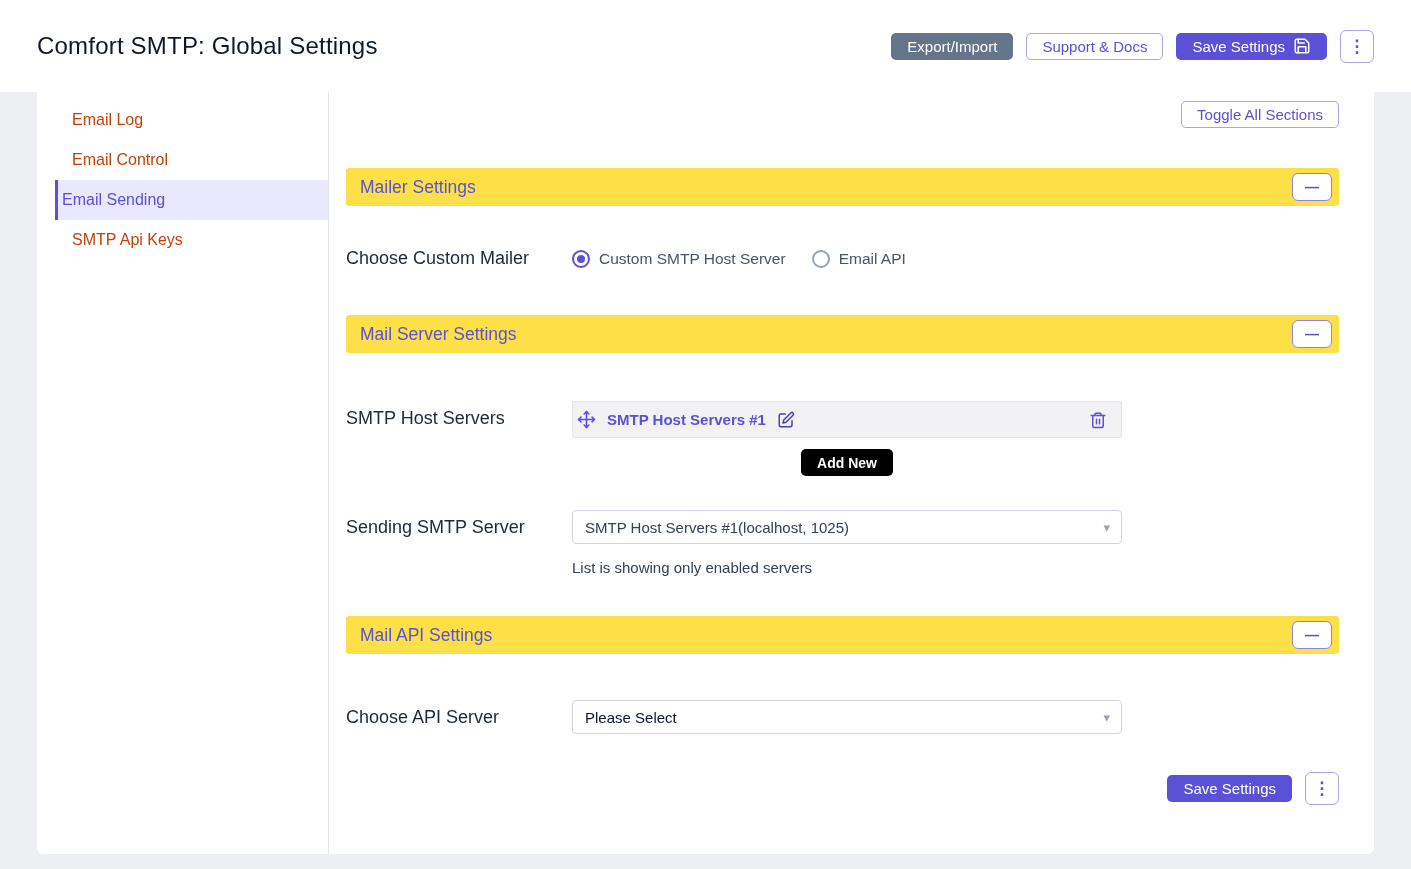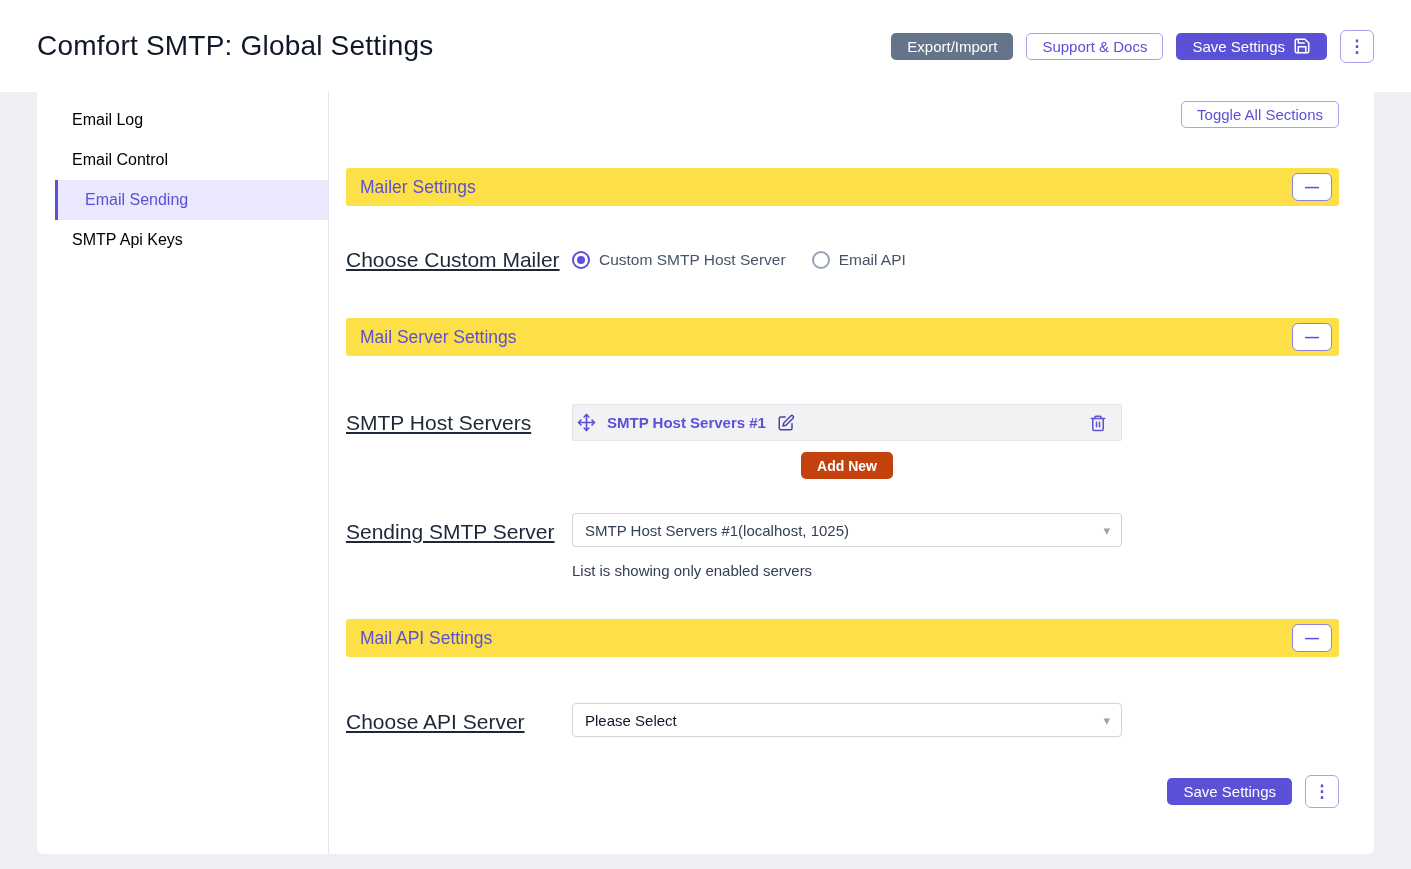--- a/index.html
+++ b/index.html
@@ -14,21 +14,21 @@
   .topbar {
     background: #ffffff;
     height: 92px;
     padding: 0 37px;
     display: flex;
     align-items: center;
     justify-content: space-between;
   }
   .topbar h1 {
     margin: 0;
-    font-size: 28px;
+    font-size: 24px;
     font-weight: 500;
     color: #101828;
     letter-spacing: 0.2px;
   }
   .topbar-actions { display: flex; align-items: center; gap: 13px; }
   .btn {
     display: inline-flex;
     align-items: center;
     gap: 8px;
     height: 27px;
@@ -36,21 +36,21 @@
     border-radius: 5px;
     font-size: 15px;
     font-family: "Liberation Sans", sans-serif;
     border: 1px solid transparent;
     cursor: pointer;
     white-space: nowrap;
   }
   .btn-dark   { background: #64748b; color: #ffffff; }
   .btn-outline{ background: #ffffff; color: #5a51d6; border-color: #aaa3ea; }
   .btn-primary{ background: #5a51d6; color: #ffffff; font-weight: 500; }
-  .btn-gray   { background: #c2410c; color: #ffffff; font-weight: 600; font-size: 14px; }
+  .btn-gray   { background: #000000; color: #ffffff; font-weight: 600; font-size: 14px; }
   .icon-btn {
     width: 34px; height: 33px;
     background: #ffffff;
     border: 1px solid #aaa3ea;
     border-radius: 6px;
     color: #5a51d6;
     font-size: 17px;
     font-weight: 700;
     display: inline-flex;
     align-items: center;
@@ -73,29 +73,29 @@
   .sidebar {
     width: 292px;
     flex: 0 0 292px;
     border-right: 1px solid #e3e5ea;
     padding: 8px 0 20px;
   }
   .side-item {
     margin-left: 18px;
     padding: 11px 16px 11px 17px;
     font-size: 16px;
-    color: #000000;
+    color: #c2410c;
     cursor: pointer;
     user-select: none;
   }
   .side-item.active {
     background: #e9e8fc;
     color: #5a51d6;
     border-left: 3px solid #5a51d6;
-    padding-left: 27px;
+    padding-left: 4px;
   }
 
   
   .content {
     flex: 1;
     padding: 9px 35px 28px 17px;
   }
   .toggle-row { display: flex; justify-content: flex-end; }
 
   .section-bar {
@@ -125,24 +125,23 @@
     line-height: 1;
   }
 
   .form-row { display: flex; align-items: flex-start; }
   .row-mailer   { margin-top: 42px; align-items: center; }
   .row-servers  { margin-top: 48px; }
   .row-select   { margin-top: 34px; }
   .row-api      { margin-top: 46px; }
   .form-label {
     flex: 0 0 226px;
-    font-size: 21px;
+    font-size: 18px;
     color: #1d2939;
     padding-top: 7px;
-    text-decoration: underline;
   }
   .row-mailer .form-label { padding-top: 0; }
   .form-field { width: 550px; }
 
   
   .radio-group { display: flex; align-items: center; gap: 26px; }
   .radio-opt { display: flex; gap: 9px; font-size: 15.5px; color: #475467; cursor: pointer; }
   .radio-circle {
     width: 18px; height: 18px; border-radius: 50%;
     border: 2px solid #98a2b3; background: #fff; position: relative;

